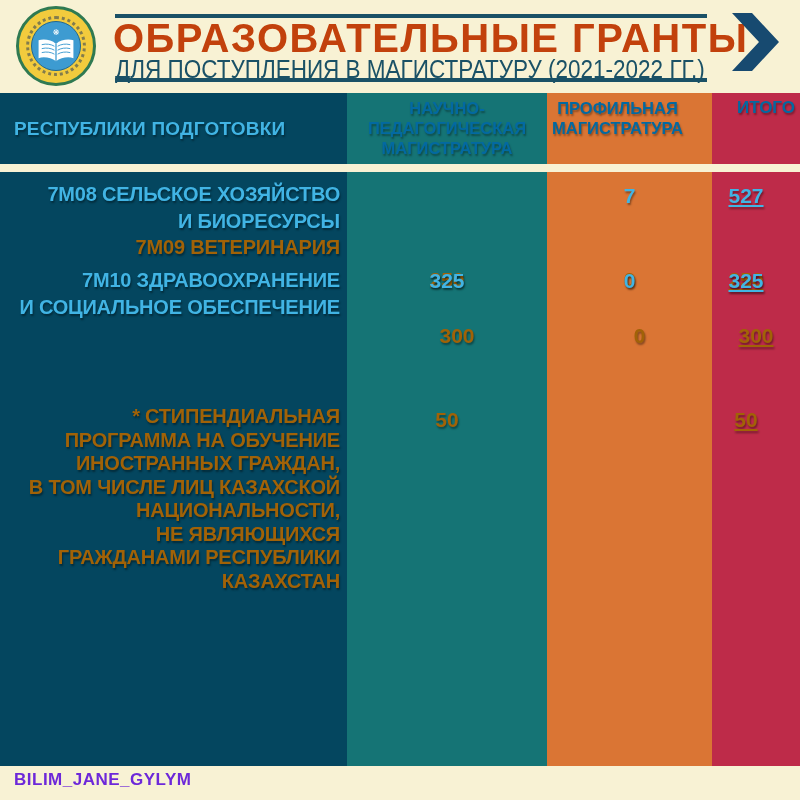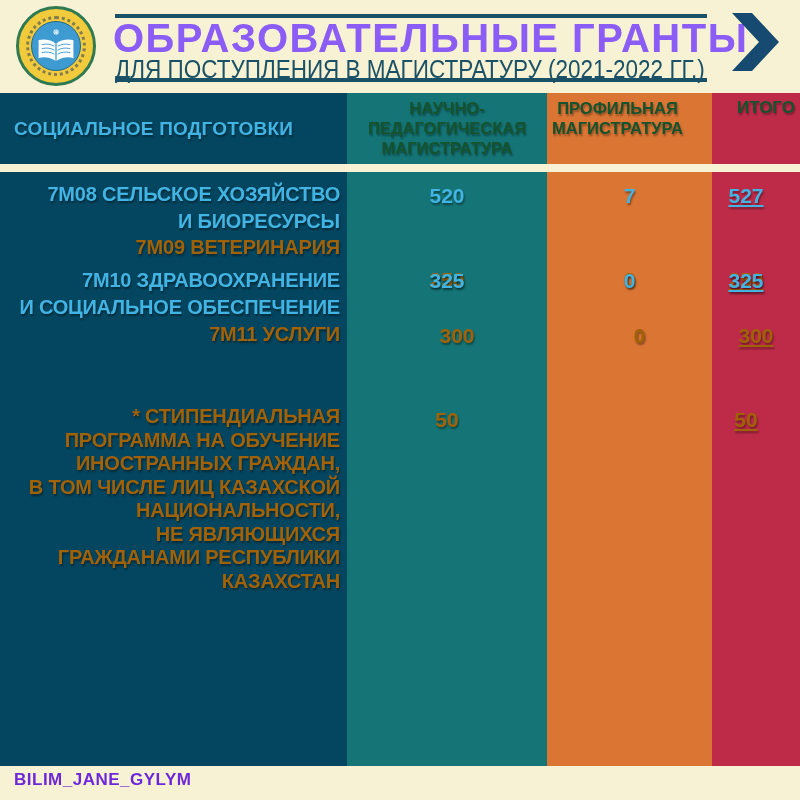--- a/index.html
+++ b/index.html
@@ -20,37 +20,37 @@
           border-radius: 50%; border: 3px dotted rgba(40,60,90,0.55); }
   .logo-core { position: absolute; left: 12px; top: 12px; width: 50px; height: 50px;
           border-radius: 50%; background: #3d9bd1; border: 1px solid #22678f;
           display: flex; align-items: center; justify-content: center; flex-direction: column; }
   .logo-atom { color: #ffffff; font-size: 8px; line-height: 8px; margin-bottom: 1px; }
   .title-block { position: absolute; left: 113px; top: 0; width: 600px; height: 93px; }
   .rule { position: absolute; left: 2px; width: 592px; height: 4px; background: #1a5166; }
   .rule-top { top: 14px; }
   .rule-bottom { top: 78px; }
   .main-title { position: absolute; left: 0; top: 18px; width: 596px;
-          font-size: 40px; font-weight: bold; color: #8b5cf6; letter-spacing: 1.5px;
+          font-size: 40px; font-weight: bold; color: #c2410c; letter-spacing: 1.5px;
           line-height: 40px; white-space: nowrap; }
   .sub-title { position: absolute; left: 2px; top: 57px; width: 660px;
           font-size: 25px; font-weight: normal; color: #1a5166; line-height: 24px;
           white-space: nowrap; transform: scaleX(0.9); transform-origin: left center; }
   .chevron { position: absolute; left: 732px; top: 13px; width: 47px; height: 58px; cursor: pointer; }
 
   
   .col-bg { position: absolute; top: 93px; height: 673px; }
   .col1 { left: 0; width: 347px; background: #04465f; }
   .col2 { left: 347px; width: 200px; background: #157475; }
   .col3 { left: 547px; width: 165px; background: #da7534; }
   .col4 { left: 712px; width: 88px; background: #be2b49; }
   .header-gap { position: absolute; left: 0; top: 164px; width: 800px; height: 8px;
           background: #f8f2d4; z-index: 3; }
 
-  .th { position: absolute; z-index: 2; font-weight: bold; color: #14532d;
+  .th { position: absolute; z-index: 2; font-weight: bold; color: #0369a1;
         text-align: center; white-space: pre-line;
         text-shadow: 1px 2px 2px rgba(0,0,0,0.35); }
   .th-direction { left: 14px; top: 118px; width: 320px; text-align: left;
         color: #41b4e4; font-size: 19px; letter-spacing: 0.2px; white-space: nowrap; }
   .th-scientific { left: 347px; top: 98px; width: 200px; font-size: 16.5px; line-height: 20px; }
   .th-profile { left: 547px; top: 98px; width: 141px; font-size: 16.5px; line-height: 20px; }
   .th-total { left: 712px; top: 98px; width: 108px; font-size: 17px; line-height: 20px; }
 
   .row-label { position: absolute; left: 15px; width: 325px; z-index: 2;
         font-size: 20px; font-weight: bold; line-height: 27px; white-space: pre-line;
@@ -103,46 +103,44 @@
       <polygon points="0,0 20,0 47,29 20,58 0,58 27,29" fill="#174a70"></polygon>
     </svg>
   </div>
 
   <div class="col-bg col1"></div>
   <div class="col-bg col2"></div>
   <div class="col-bg col3"></div>
   <div class="col-bg col4"></div>
   <div class="header-gap"></div>
 
-  <div class="th th-direction">СОЦИАЛЬНОЕ ПОДГОТОВКИ</div>
+  <div class="th th-direction">РЕСПУБЛИКИ ПОДГОТОВКИ</div>
   <div class="th th-scientific">НАУЧНО-
 ПЕДАГОГИЧЕСКАЯ
 МАГИСТРАТУРА</div>
   <div class="th th-profile">ПРОФИЛЬНАЯ
 МАГИСТРАТУРА</div>
   <div class="th th-total">ИТОГО</div>
 
   <div class="row-label r1-label c-blue">7М08 СЕЛЬСКОЕ ХОЗЯЙСТВО
 И БИОРЕСУРСЫ</div>
-  <div class="val v2 r1-val c-blue">520</div>
   <div class="val v3 r1-val c-blue">7</div>
   <div class="val v4 r1-val c-blue">527</div>
 
   <div class="row-label r2-label c-white">7М09 ВЕТЕРИНАРИЯ</div>
   <div class="val v2 r2-val c-white">250</div>
   <div class="val v3 r2-val c-white">0</div>
   <div class="val v4 r2-val c-white">250</div>
 
   <div class="row-label r3-label c-blue">7М10 ЗДРАВООХРАНЕНИЕ
 И СОЦИАЛЬНОЕ ОБЕСПЕЧЕНИЕ</div>
   <div class="val v2 r3-val c-blue">325</div>
   <div class="val v3 r3-val c-blue">0</div>
   <div class="val v4 r3-val c-blue">325</div>
 
-  <div class="row-label r4-label c-white">7М11 УСЛУГИ</div>
   <div class="val v2 r4-val c-white">300</div>
   <div class="val v3 r4-val c-white">0</div>
   <div class="val v4 r4-val c-white">300</div>
 
   <div class="row-label r5-label c-white">* СТИПЕНДИАЛЬНАЯ
 ПРОГРАММА НА ОБУЧЕНИЕ
 ИНОСТРАННЫХ ГРАЖДАН,
 В ТОМ ЧИСЛЕ ЛИЦ КАЗАХСКОЙ
 НАЦИОНАЛЬНОСТИ,
 НЕ ЯВЛЯЮЩИХСЯ

